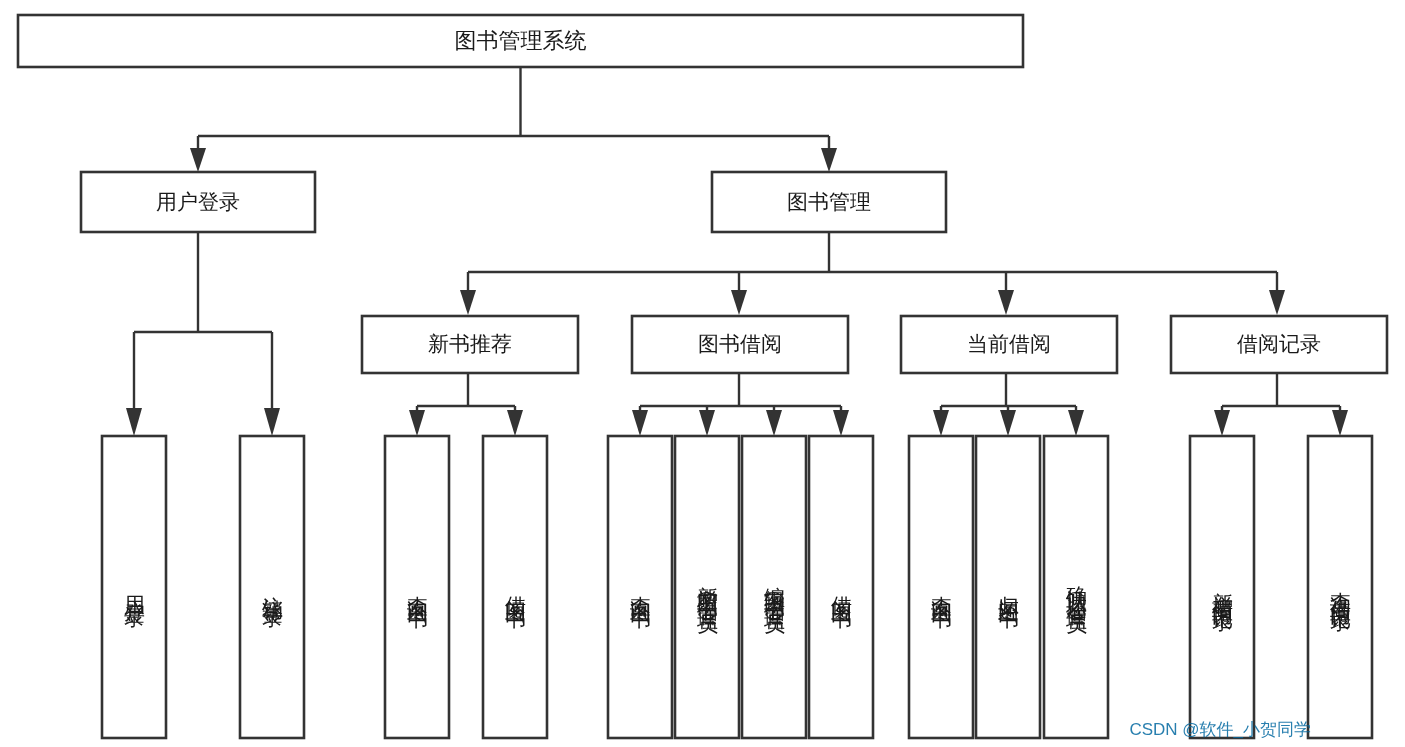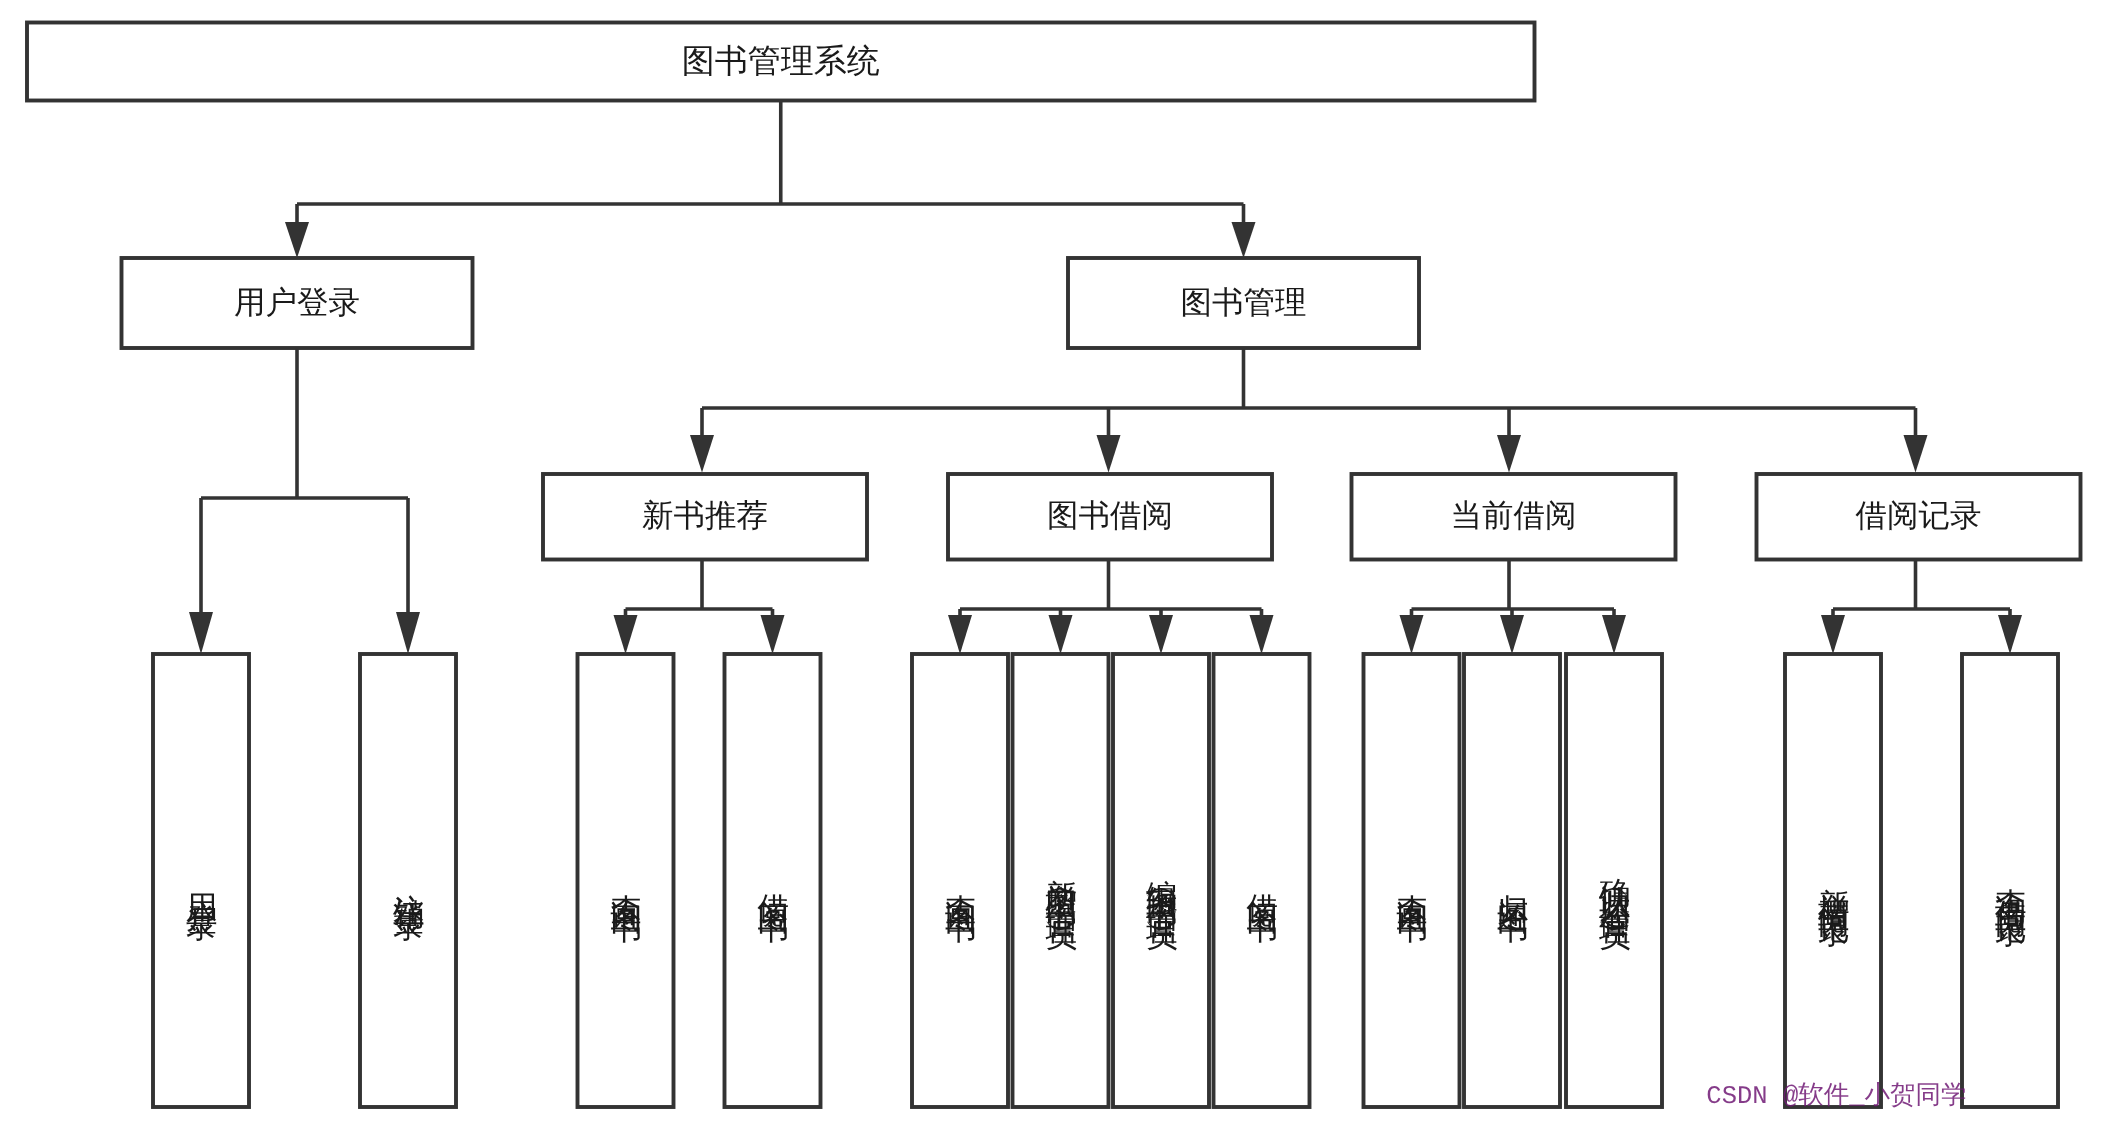--- a/index.html
+++ b/index.html
@@ -71,23 +71,23 @@
     justify-content: center;
     text-align: center;
     white-space: nowrap;
     pointer-events: none;
     user-select: none;
   }
   .watermark {
     position: absolute;
     right: 8px;
     bottom: 6px;
-    font-family: Liberation Mono, monospace;
+    font-family: Liberation Sans, sans-serif;
     font-size: 17px;
-    color: #701a75;
+    color: #0369a1;
     opacity: 0.85;
     white-space: nowrap;
     user-select: none;
   }
 </style>
 </head>
 <body>
 
 <div id="diagram-root">
 

